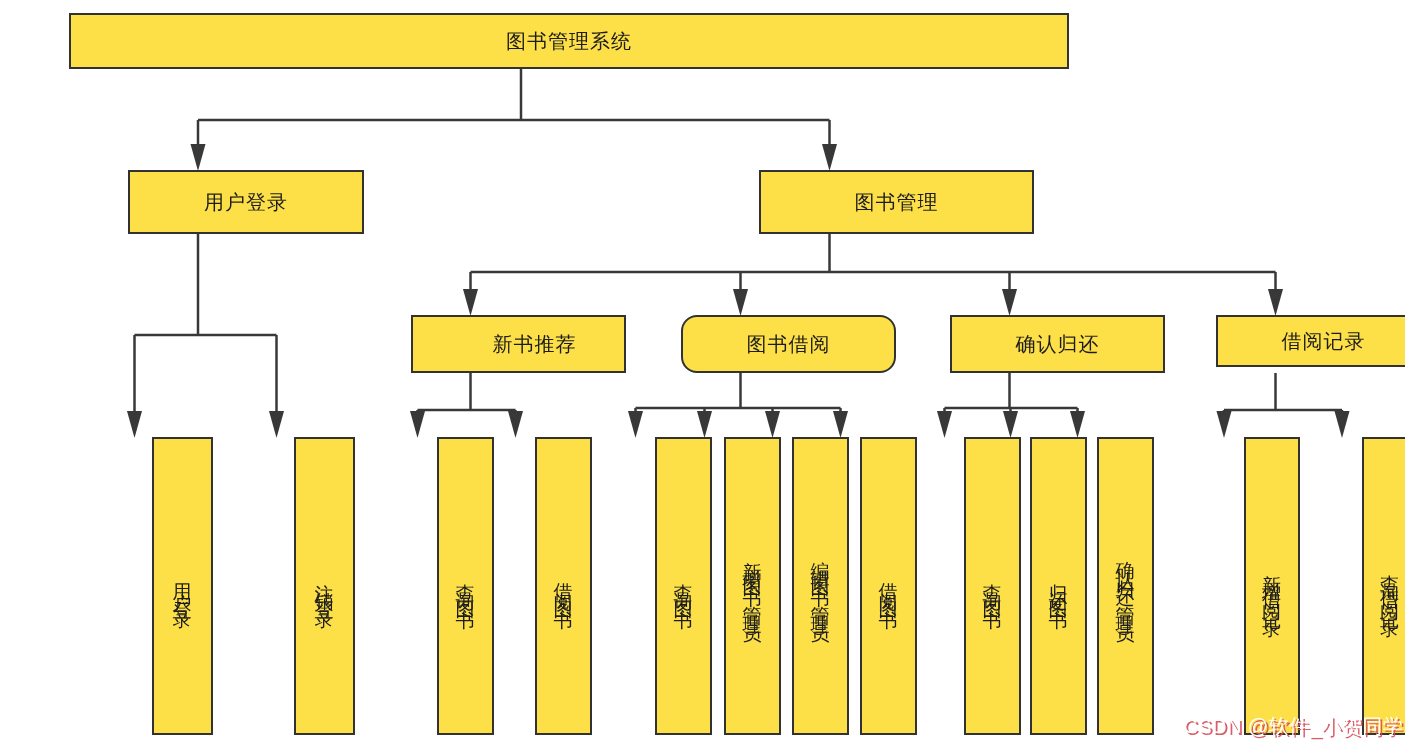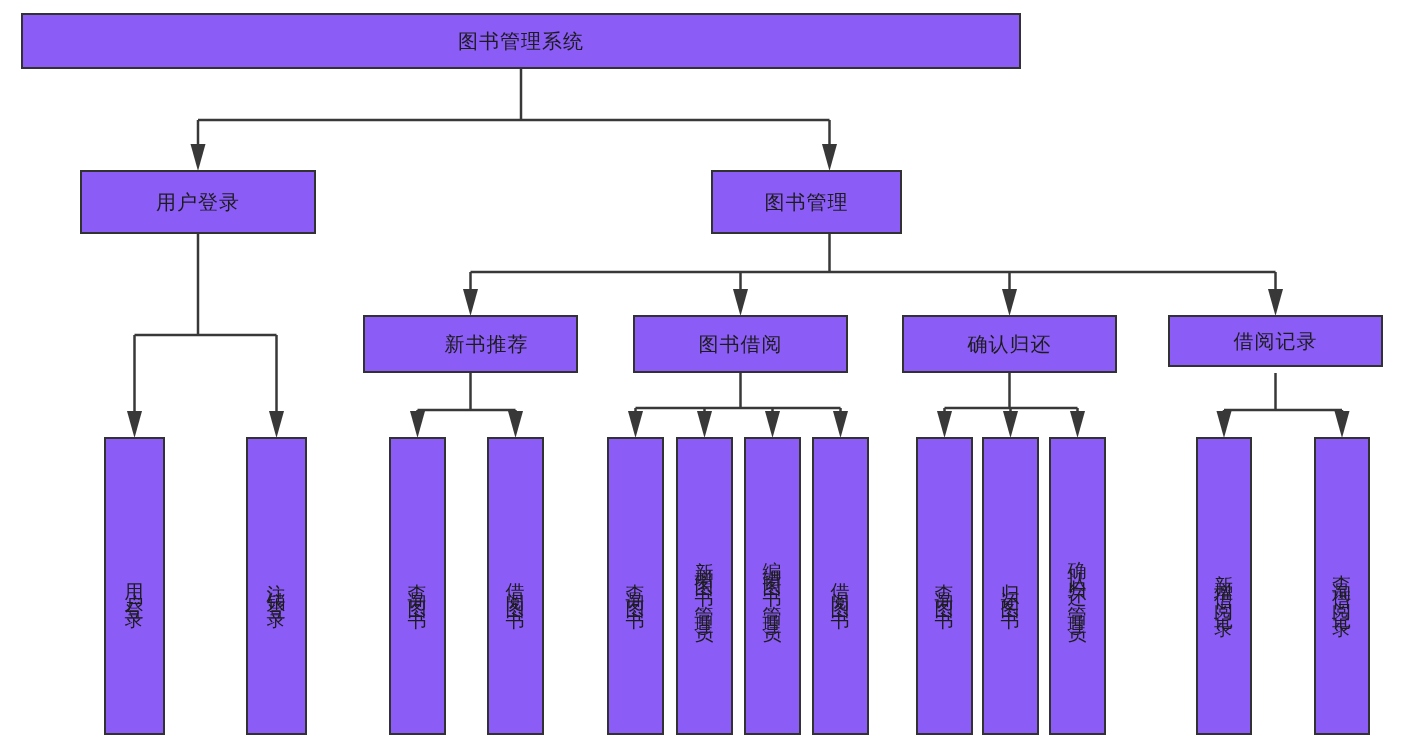--- a/index.html
+++ b/index.html
@@ -13,27 +13,28 @@
   }
   #connectors {
     position: absolute;
     left: 0; top: 0;
     width: 1405px; height: 747px;
     z-index: 1;
   }
   .node {
     position: absolute;
     box-sizing: border-box;
-    background: #8b5cf6;
+    background: #fde047;
     border: 2.5px solid #323232;
     display: flex;
     align-items: center;
     justify-content: center;
     color: #1c1c1c;
     z-index: 2;
+    margin-left: 48px;
   }
   .node.h {
     font-size: 20px;
     letter-spacing: 1px;
     white-space: nowrap;
   }
   .node.v {
     font-size: 19px;
   }
   .node.v .label {
@@ -112,27 +113,27 @@
       <line x1="1342" y1="410" x2="1342" y2="417" stroke="#383838" stroke-width="2.5"></line>
       <polygon points="1334.5,411 1349.5,411 1342,438" fill="#383838"></polygon>
     </svg>
   <div id="nodes">
       <div class="node h" style="left: 21px; top: 13px; width: 1000px; height: 56px; border-color: rgb(50, 50, 50); color: rgb(28, 28, 28);">
         <span class="label">图书管理系统</span>
       </div>
       <div class="node h" style="left: 80px; top: 170px; width: 236px; height: 64px; border-color: rgb(50, 50, 50); color: rgb(28, 28, 28);">
         <span class="label">用户登录</span>
       </div>
-      <div class="node h" style="left: 711px; top: 170px; width: 191px; height: 64px; border-color: rgb(50, 50, 50); color: rgb(28, 28, 28);">
+      <div class="node h" style="left: 711px; top: 170px; width: 275px; height: 64px; border-color: rgb(50, 50, 50); color: rgb(28, 28, 28);">
         <span class="label">图书管理</span>
       </div>
       <div class="node h" style="left: 363px; top: 315px; width: 215px; height: 58px; border-color: rgb(50, 50, 50); color: rgb(28, 28, 28); padding-left: 32px;">
         <span class="label">新书推荐</span>
       </div>
-      <div class="node h" style="left: 633px; top: 315px; width: 215px; height: 58px; border-color: rgb(50, 50, 50); color: rgb(28, 28, 28);">
+      <div class="node h" style="left: 633px; top: 315px; width: 215px; height: 58px; border-color: rgb(50, 50, 50); color: rgb(28, 28, 28); border-radius: 16px;">
         <span class="label">图书借阅</span>
       </div>
       <div class="node h" style="left: 902px; top: 315px; width: 215px; height: 58px; border-color: rgb(50, 50, 50); color: rgb(28, 28, 28);">
         <span class="label">确认归还</span>
       </div>
       <div class="node h" style="left: 1168px; top: 315px; width: 215px; height: 52px; border-color: rgb(50, 50, 50); color: rgb(28, 28, 28);">
         <span class="label">借阅记录</span>
       </div>
       <div class="node v" style="left: 104px; top: 437px; width: 61px; height: 298px; border-color: rgb(50, 50, 50); color: rgb(28, 28, 28);">
         <span class="label">用户登录</span>
@@ -167,13 +168,14 @@
       <div class="node v" style="left: 1049px; top: 437px; width: 57px; height: 298px; border-color: rgb(50, 50, 50); color: rgb(28, 28, 28);">
         <span class="label">确认归还（管理员）</span>
       </div>
       <div class="node v" style="left: 1196px; top: 437px; width: 56px; height: 298px; border-color: rgb(50, 50, 50); color: rgb(28, 28, 28);">
         <span class="label">新增借阅记录</span>
       </div>
       <div class="node v" style="left: 1314px; top: 437px; width: 56px; height: 298px; border-color: rgb(50, 50, 50); color: rgb(28, 28, 28);">
         <span class="label">查询借阅记录</span>
       </div>
     </div>
+  <div class="watermark">CSDN @软件_小贺同学</div>
 </div>
 
 </body></html>

